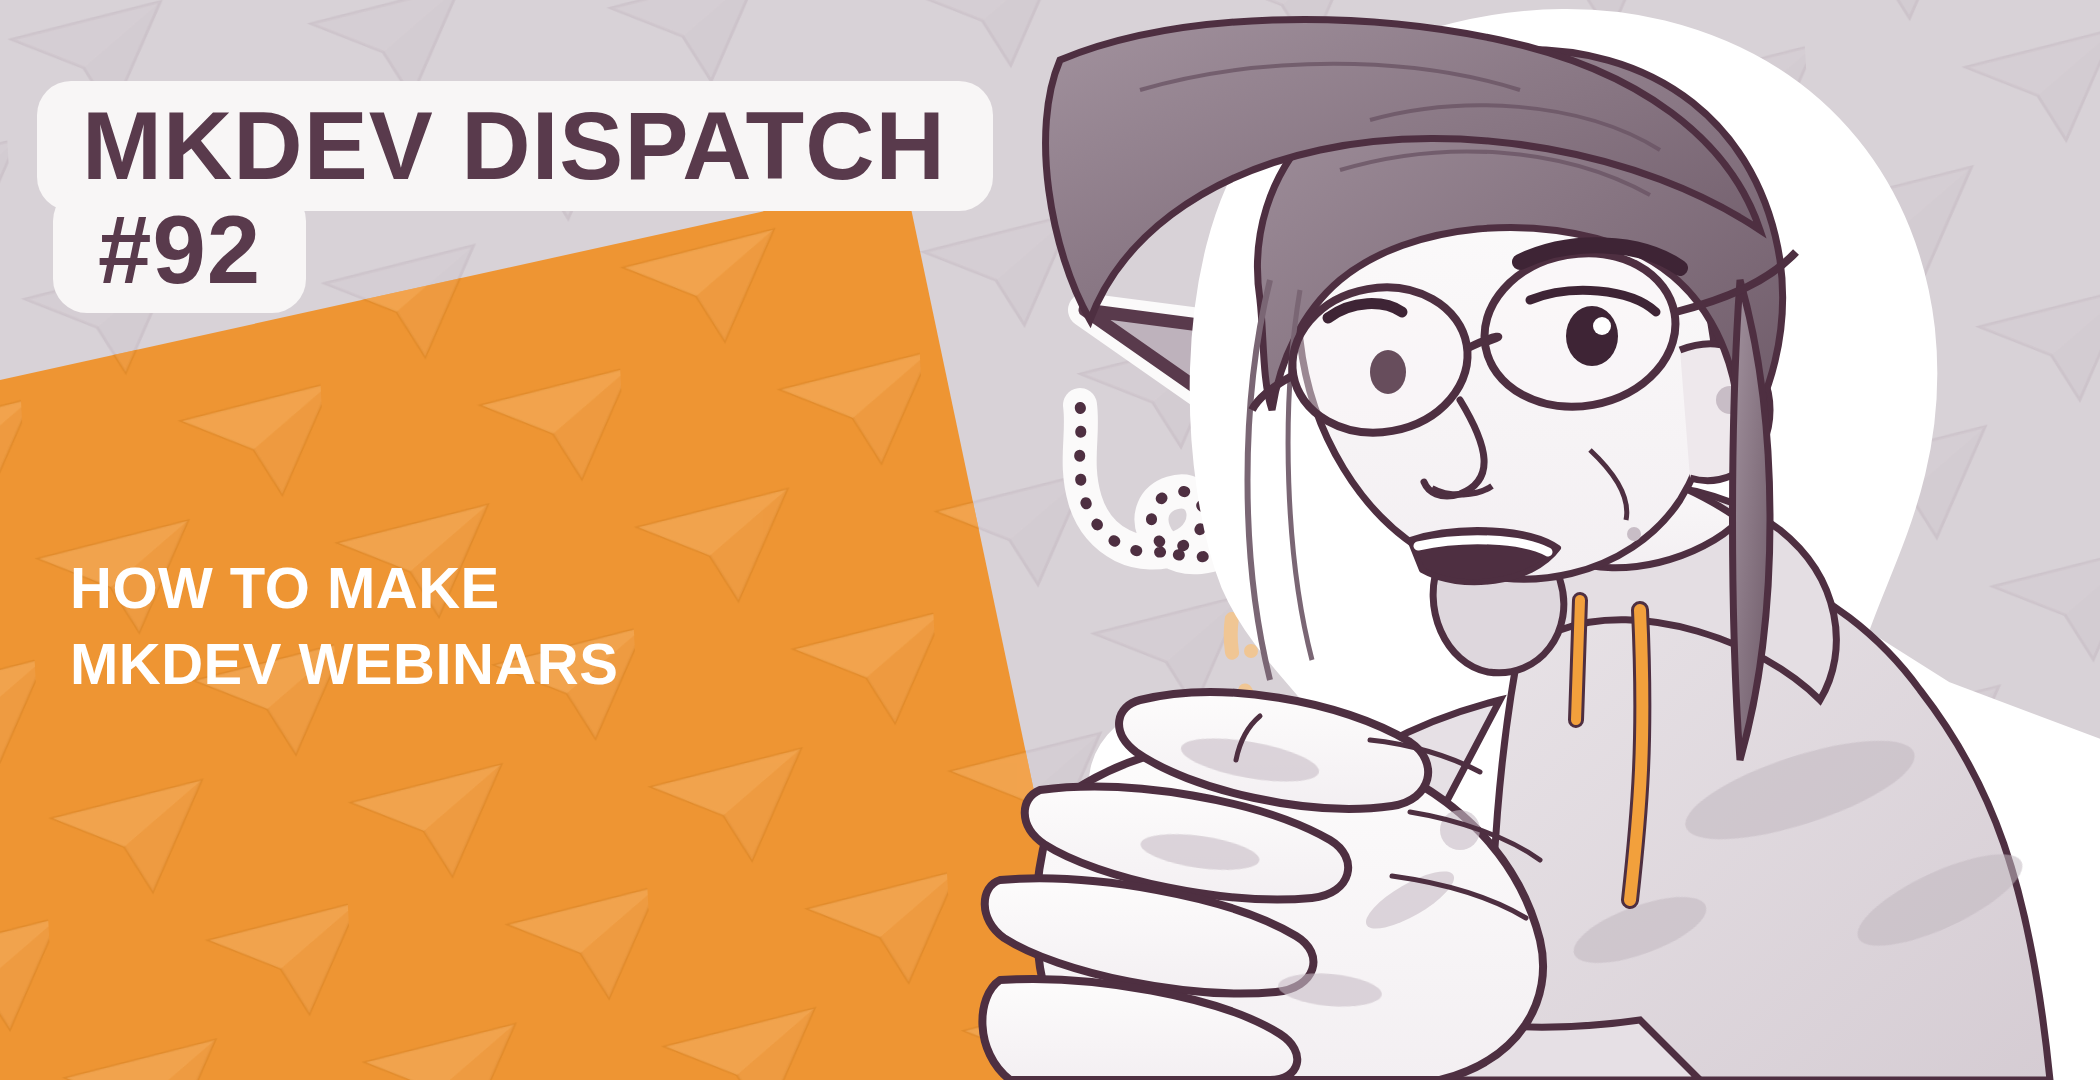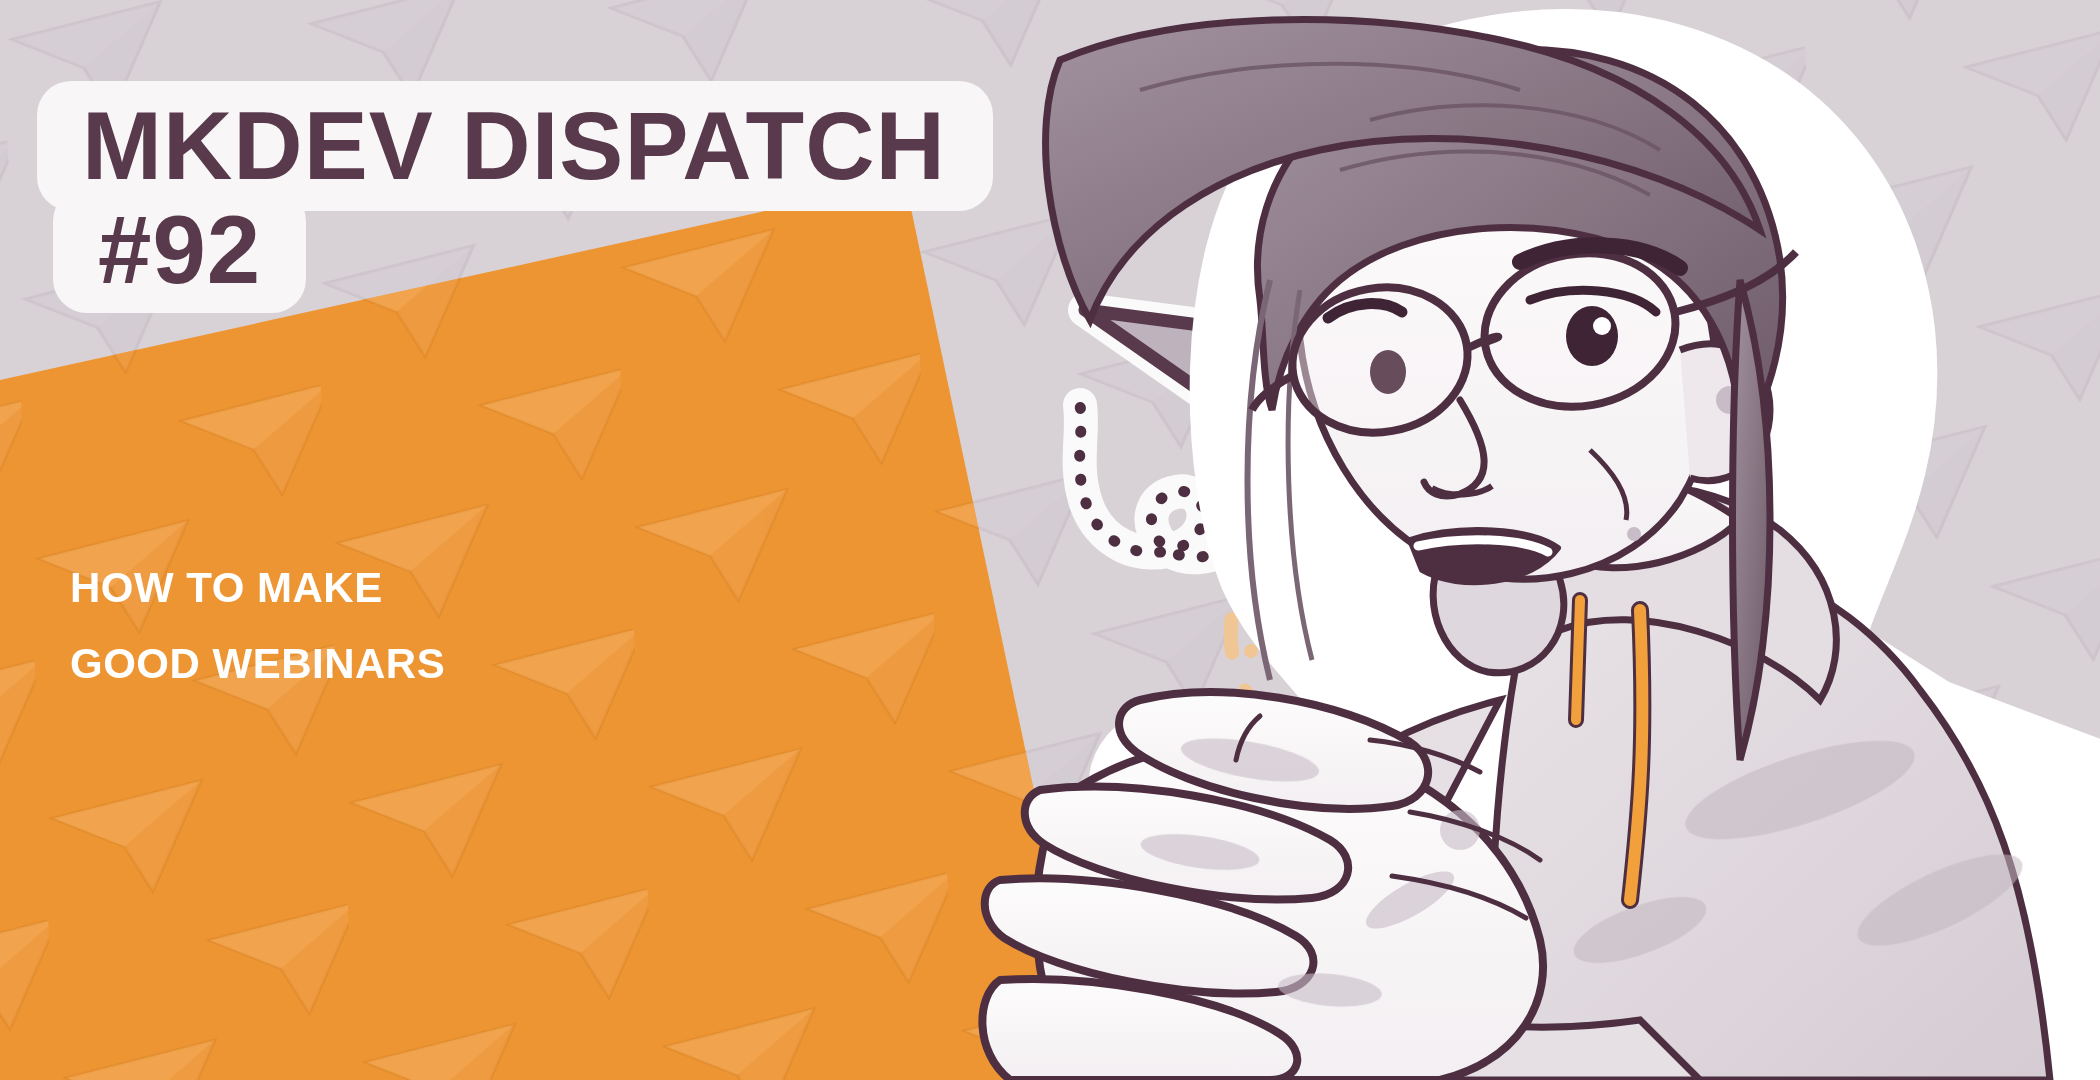--- a/index.html
+++ b/index.html
@@ -47,21 +47,21 @@
     left:46px;top:90px;height:112px;padding:0 38px 0 36px;
     font-size:96px;line-height:112px;z-index:6;
   }
   #title-issue{
     left:62px;top:196px;height:108px;padding:0 36px;
     font-size:96px;line-height:108px;z-index:7;
   }
 
   #subtitle{
     position:absolute;left:70px;top:550px;width:660px;
-    color:#FFFFFF;font-size:42px;line-height:76px;font-weight:800;
+    color:#FFFFFF;font-size:58px;line-height:76px;font-weight:800;
     letter-spacing:.5px;z-index:8;
   }
   #subtitle .line{display:block;}
 
   
   .trail{position:absolute;z-index:4;pointer-events:none;}
 
   
   #plane-sticker{position:absolute;left:1060px;top:285px;width:340px;height:350px;z-index:9;}
 
@@ -266,16 +266,16 @@
   <div id="title-main" class="sticker">
     <span>MKDEV DISPATCH</span>
   </div>
 
   <div id="title-issue" class="sticker">
     <span>#92</span>
   </div>
 
   <div id="subtitle">
     <span class="line">HOW TO MAKE</span>
-    <span class="line">GOOD WEBINARS</span>
+    <span class="line">MKDEV WEBINARS</span>
   </div>
 
 </div>
 
 </body></html>

